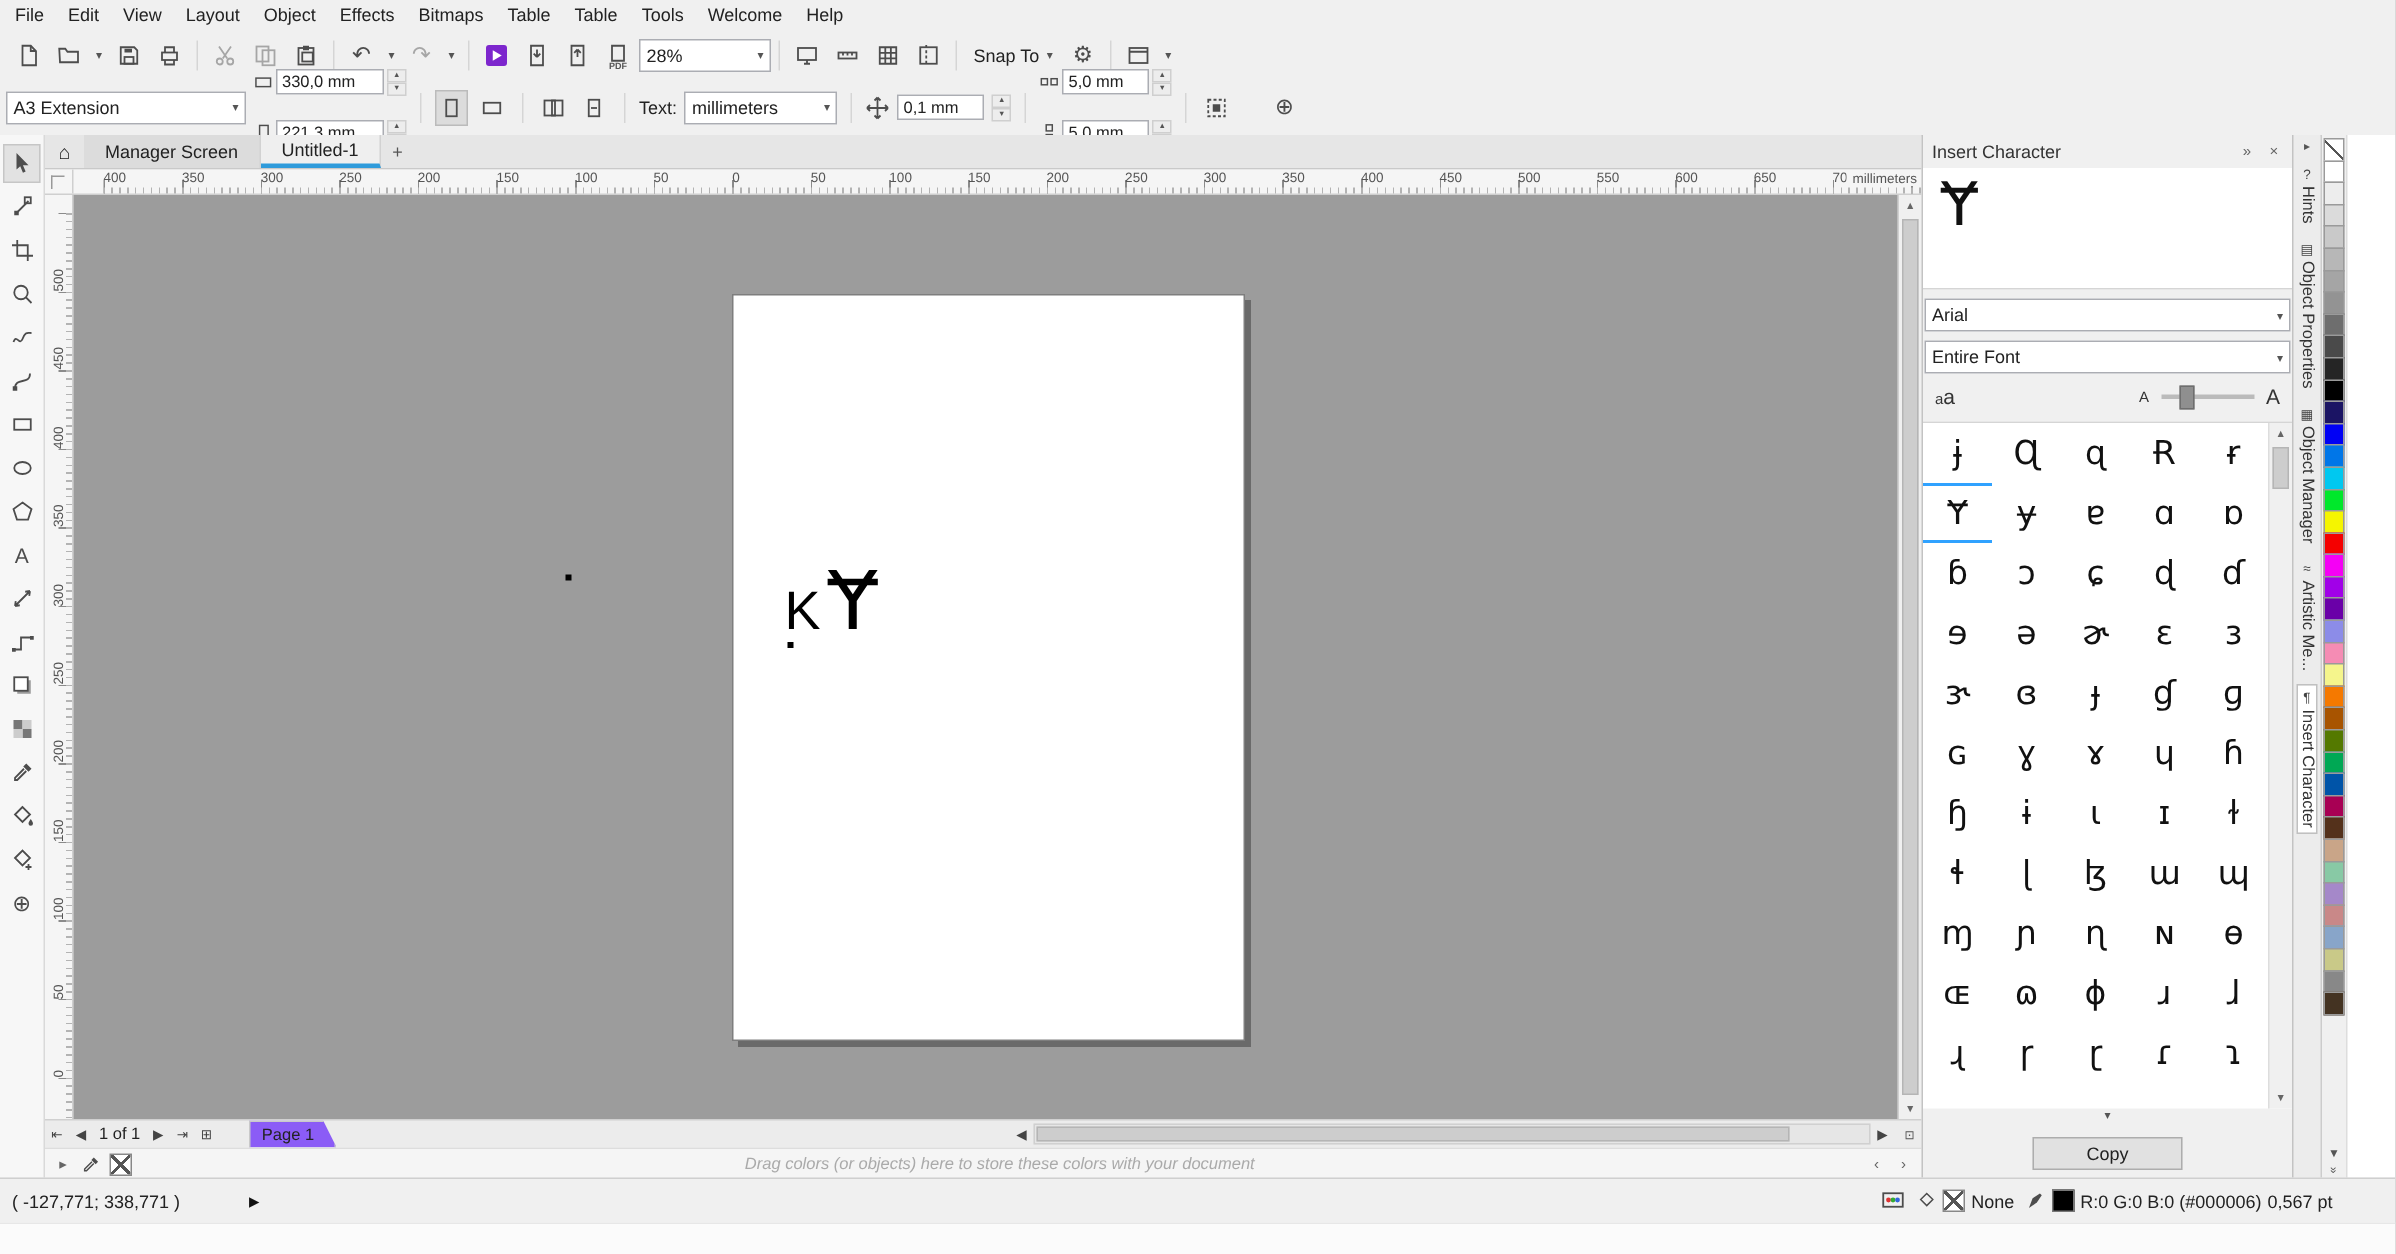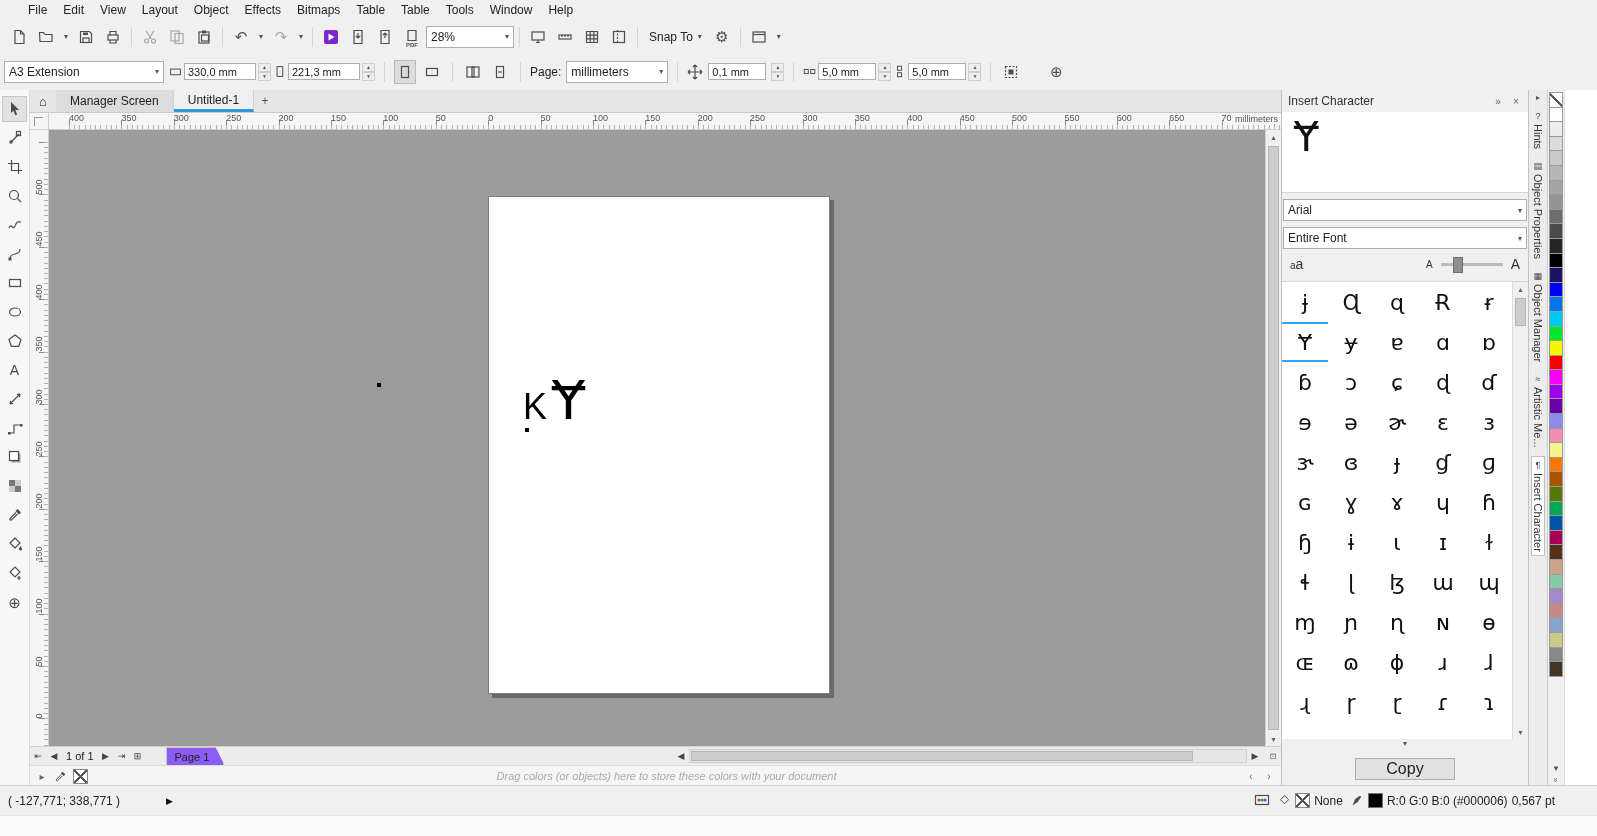--- a/index.html
+++ b/index.html
@@ -3,38 +3,38 @@
 <meta charset="utf-8">
 <style>
   html,body{margin:0;padding:0}
   #app{width:1597px;height:836px;position:relative;overflow:hidden;background:#f0f0f0;
        font-family:"Liberation Sans",sans-serif;font-size:12px;color:#222;-webkit-font-smoothing:antialiased}
   button{background:none;border:0;padding:0;font:inherit;color:inherit;cursor:default}
   .s{fill:none;stroke:#4d4d4d;stroke-width:1.2}
   .f{fill:#4d4d4d;stroke:none}
   svg.ti{width:16px;height:16px;display:block}
   
-  .menubar{height:20px;display:flex;align-items:center;padding-left:20px;background:#f0f0f0}
+  .menubar{height:20px;display:flex;align-items:center;padding-left:2px;background:#f0f0f0}
   .menubar .mi{padding:2px 8px}
   
   .toolbar{height:33px;display:flex;align-items:center;gap:1px;padding:0 6px;background:#f0f0f0}
   .tb{width:26px;height:26px;display:flex;align-items:center;justify-content:center}
   .tb.narrow{width:12px}
   .glyph{font-size:15px;color:#4d4d4d;line-height:1}
   .dim{opacity:.45}
   .caret{font-size:8px;color:#555}
   .caret::before{content:"▾"}
   .sep{width:1px;height:20px;background:#d5d5d5;margin:0 4px}
   .combo{display:flex;align-items:center;justify-content:space-between;background:#fff;border:1px solid #abadb3;height:20px;padding:0 4px;gap:4px}
   .zoombox{width:78px}
   .snapbtn{display:flex;align-items:center;gap:5px;padding:0 6px;height:24px}
   
   .propbar{height:37px;display:flex;align-items:center;gap:5px;padding:0 4px;background:#f0f0f0;border-bottom:1px solid #c9c9c9}
   .preset{width:150px}
-  .sizegroup{display:flex;flex-direction:row;gap:2px}
+  .sizegroup{display:flex;flex-direction:column;gap:18px}
   .sizerow1{display:flex;align-items:center;gap:2px;height:16px}
   .val{background:#fff;border:1px solid #abadb3;height:15px;display:flex;align-items:center;padding:0 3px;font-size:11px;width:64px}
   .spin{display:flex;flex-direction:column;width:13px}
   .spin b{height:7px;font-size:5px;line-height:7px;text-align:center;color:#555;background:#ededed;border:1px solid #cfcfcf;font-weight:normal}
   .spin b.up::before{content:"▲"}
   .spin b.dn::before{content:"▼"}
   .pbtn{width:22px;height:24px;display:flex;align-items:center;justify-content:center}
   .pbtn.active{background:#dcdcdc;border:1px solid #bbb}
   .unitsbox{width:92px}
   .smallval{width:50px}
@@ -110,21 +110,21 @@
   .sliderthumb{position:absolute;left:12px;top:-6px;width:8px;height:14px;background:#8f8f8f;border:1px solid #6e6e6e}
   .gridwrap{flex:1;min-height:0;display:flex;margin-top:2px;background:#fff;border-top:1px solid #d5d5d5}
   .grid{flex:1;display:grid;grid-template-columns:repeat(5,1fr);grid-auto-rows:40px;overflow:hidden;align-content:start}
   .cell{display:flex;align-items:center;justify-content:center;font-family:"DejaVu Sans",sans-serif;font-size:22px;color:#111}
   .cell.selected{border-top:2px solid #30a2ff;border-bottom:2px solid #30a2ff}
   .gridscroll{width:15px;background:#f0f0f0;border-left:1px solid #ddd;display:flex;flex-direction:column}
   .gridscroll .gtrack{flex:1;display:flex;flex-direction:column}
   .gridscroll .gthumb{height:26px;width:9px;margin:2px auto 0;background:#cdcdcd;border:1px solid #b5b5b5}
   .expander{height:13px;text-align:center;font-size:8px;color:#555}
   .copyrow{height:34px;display:flex;align-items:center;justify-content:center}
-  .copybtn{width:100px;height:22px;background:#e1e1e1;border:1px solid #adadad;font-size:16px}
+  .copybtn{width:100px;height:22px;background:#e1e1e1;border:1px solid #adadad;font-size:12px}
   
   .docktabs{width:18px;background:#ececec;border-left:1px solid #c3c3c3;display:flex;flex-direction:column;align-items:center;padding-top:3px;gap:6px}
   .collapsebtn{font-size:8px;color:#555}
   .vtab{display:flex;flex-direction:column;align-items:center;gap:3px;padding:3px 0}
   .vtab .ticon{font-size:9px;color:#444}
   .vtab .lbl{writing-mode:vertical-rl;font-size:11px;color:#333;white-space:nowrap}
   .vtab.active{background:#fff;outline:1px solid #c0c0c0}
   
   .palette{width:16px;background:#f0f0f0;border-left:1px solid #ccc;display:flex;flex-direction:column;align-items:center;padding-top:3px}
   .swatch{width:12px;height:13.6px;flex:none;border:1px solid #9a9a9a;margin-top:-1px;background:#fff}
@@ -154,21 +154,21 @@
   <span class="mi">File</span>
       <span class="mi">Edit</span>
       <span class="mi">View</span>
       <span class="mi">Layout</span>
       <span class="mi">Object</span>
       <span class="mi">Effects</span>
       <span class="mi">Bitmaps</span>
       <span class="mi">Table</span>
       <span class="mi">Table</span>
       <span class="mi">Tools</span>
-      <span class="mi">Window</span>
+      <span class="mi">Welcome</span>
       <span class="mi">Help</span>
     </div>
 
   <div class="toolbar">
     <button class="tb">
         <svg class="ti" viewBox="0 0 16 16">
           <path class="s" d="M4 1.5h5.5L13 5v9.5H4z"></path>
           <path class="s" d="M9.5 1.5V5H13"></path>
         </svg>
       </button>
@@ -349,21 +349,21 @@
           <rect class="s" x="7" y="3" width="7" height="10"></rect>
         </svg>
       </button>
     <button class="pbtn">
         <svg class="ti" viewBox="0 0 16 16">
           <rect class="s" x="4.5" y="2.5" width="7" height="11"></rect>
           <path class="s" d="M6 8h4"></path>
         </svg>
       </button>
     <div class="sep"></div>
-    <span>Page:</span>
+    <span>Text:</span>
     <div class="combo unitsbox">
       <span>millimeters</span>
       <span class="caret"></span>
     </div>
     <div class="sep"></div>
     <svg class="ti" viewBox="0 0 16 16">
         <path class="s" d="M8 1v14M1 8h14M8 1L6 3M8 1l2 2M8 15l-2-2M8 15l2-2M1 8l2-2M1 8l2 2M15 8l-2-2M15 8l-2 2"></path>
       </svg>
     <div class="val smallval">
         <span>0,1 mm</span>

